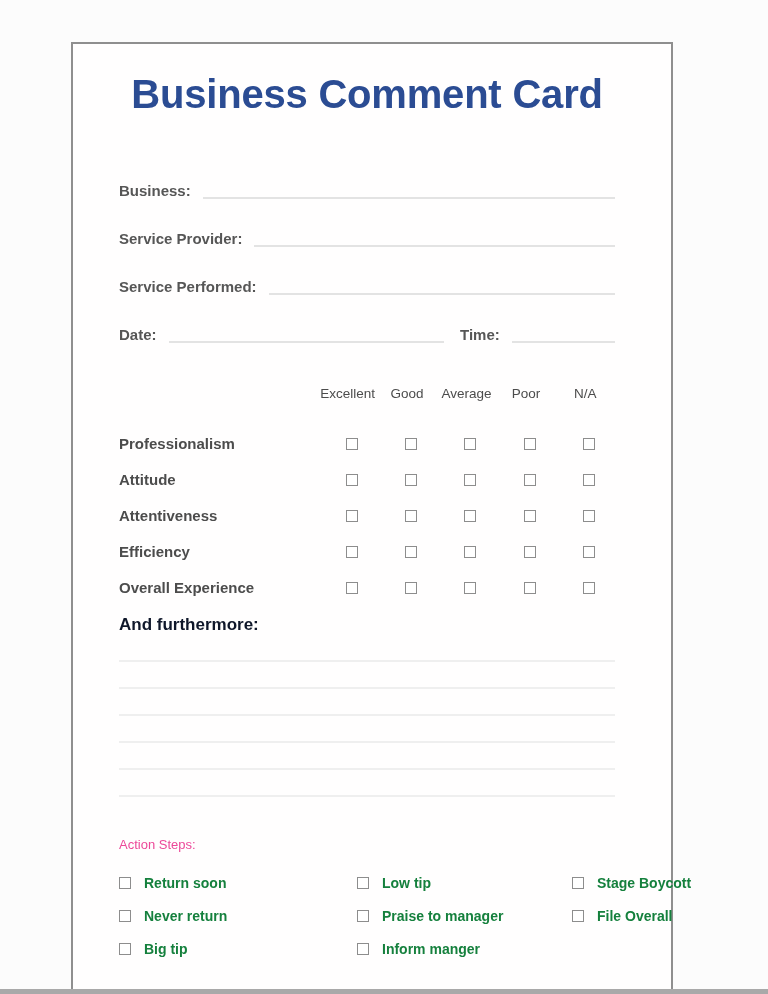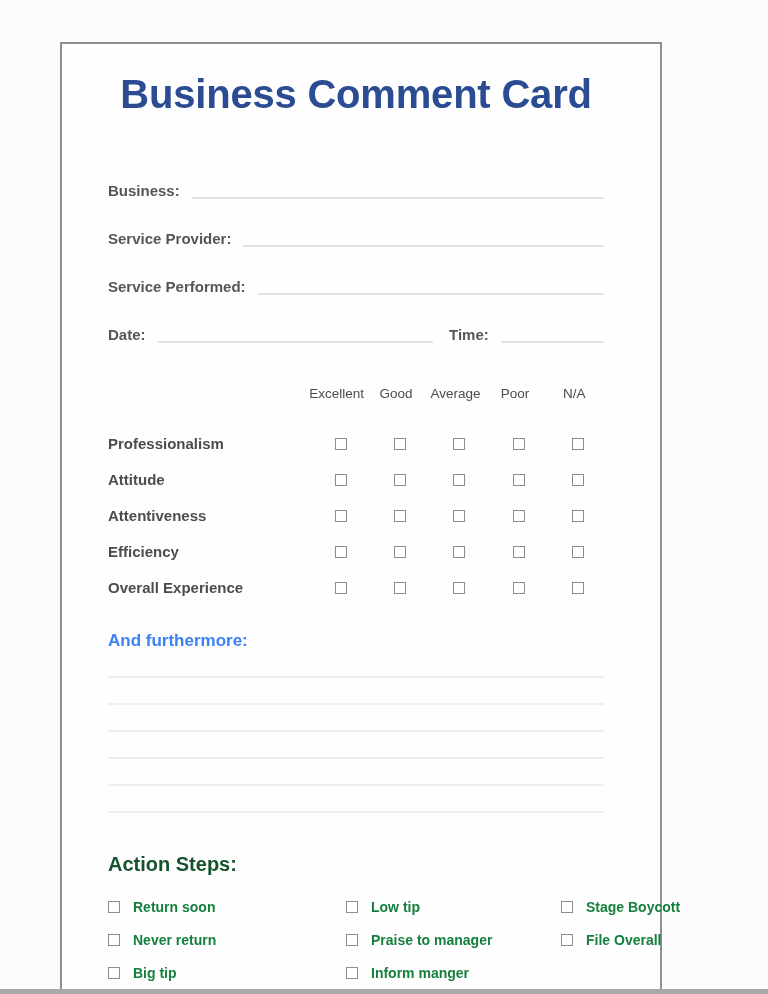--- a/index.html
+++ b/index.html
@@ -5,21 +5,21 @@
   * { margin:0; padding:0; box-sizing:border-box; }
   html,body { width:768px; height:994px; }
   body {
     font-family:"Liberation Sans", sans-serif;
     background:#fcfcfc;
     position:relative;
     overflow:hidden;
   }
   .page { width:768px; height:994px; position:relative; }
   .card {
-    position:absolute; left:60px; top:42px; width:602px; height:952px;
+    position:absolute; left:71px; top:42px; width:602px; height:952px;
     background:#fffefe;
     border:2px solid #8f8f8f;
     border-bottom:none;
   }
   .content { padding:0 56px 0 46px; }
 
   .title {
     margin-top:28px;
     text-align:center;
     font-size:40px;
@@ -61,30 +61,30 @@
     font-size:15px; font-weight:bold; color:#4c4c4c; white-space:nowrap;
   }
   .rt-cell { text-align:center; }
   .checkbox {
     display:inline-block; width:12px; height:12px;
     border:1.5px solid #8d8d8d; background:#fff; vertical-align:middle;
   }
 
   
   .furthermore-label {
-    margin-top:26px;
-    font-size:17px; font-weight:bold; color:#3b82f6;
+    margin-top:10px;
+    font-size:17px; font-weight:bold; color:#0f172a;
   }
   .comment-lines { margin-top:0; }
   .comment-line { height:27px; border-bottom:2px solid #efefef; }
 
   
   .action-label {
     margin-top:40px;
-    font-size:20px; font-weight:bold; color:#14532d;
+    font-size:13px; font-weight:normal; color:#ec4899;
   }
   .action-grid {
     margin-top:14px;
     display:grid;
     grid-template-columns:238px 215px auto;
   }
   .action-item {
     display:flex; align-items:center; height:33px; white-space:nowrap;
   }
   .action-item .checkbox { margin-right:13px; }

